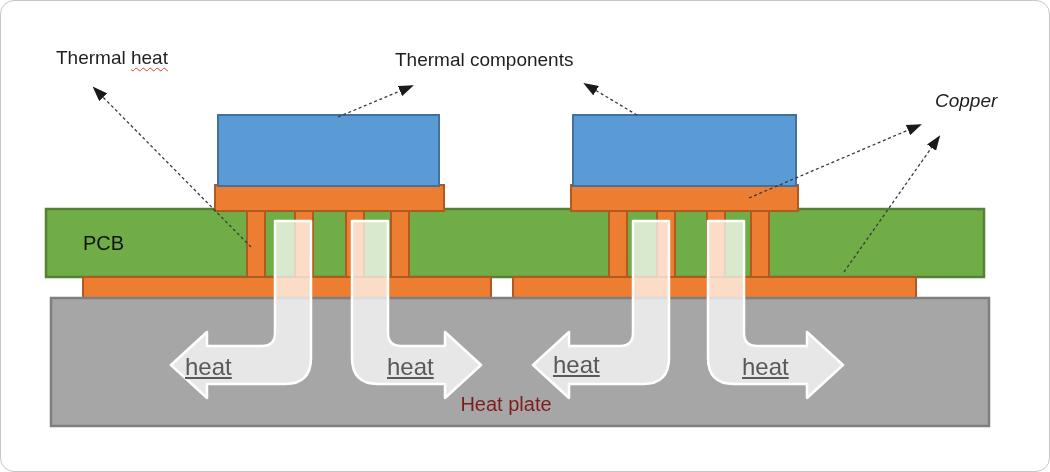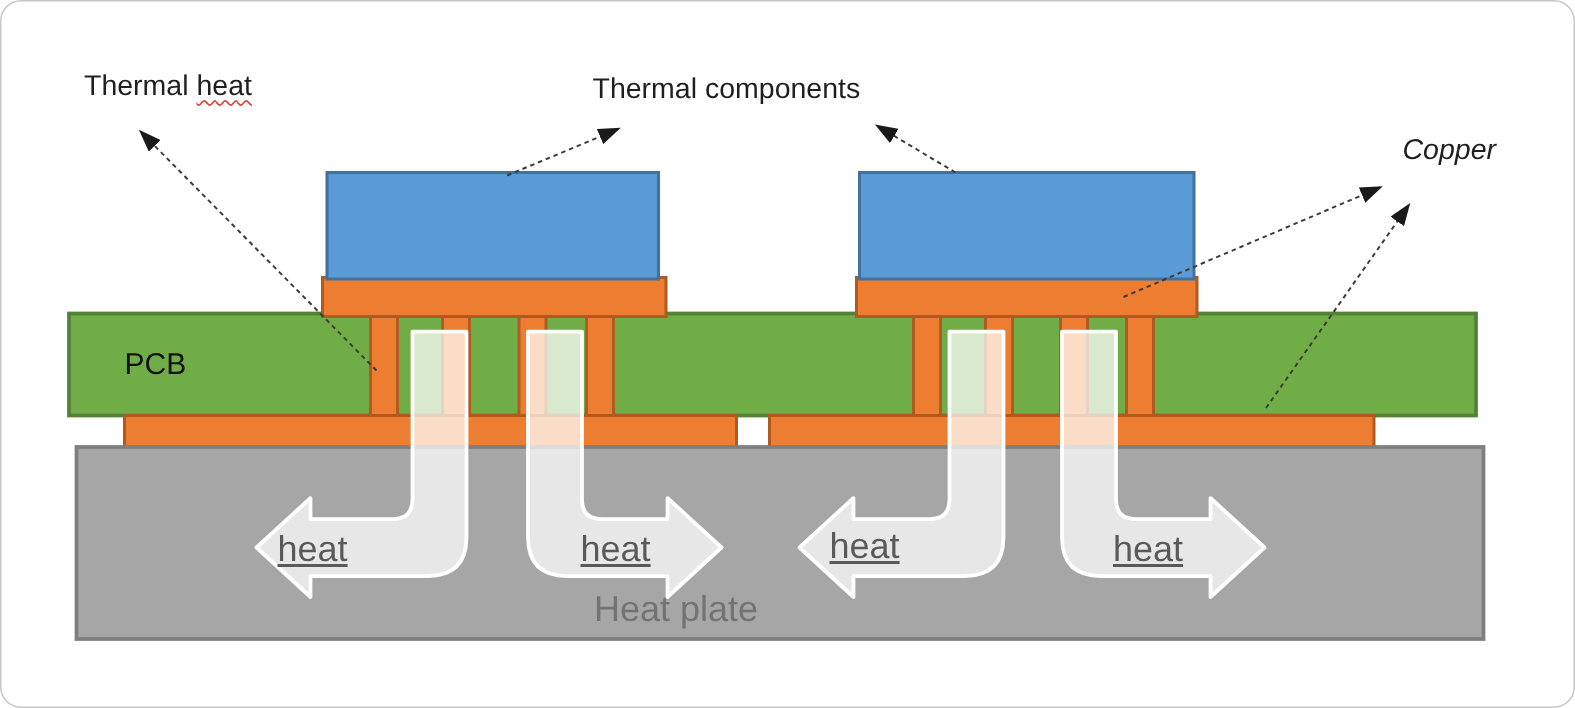--- a/index.html
+++ b/index.html
@@ -5,21 +5,21 @@
   html,body{margin:0;padding:0;background:#ffffff;font-family:"Liberation Sans",sans-serif;}
   .canvas{
     position:relative;width:1048px;height:470px;background:#ffffff;
     border:1px solid #c6c6c6;border-radius:14px;overflow:hidden;
   }
   .canvas svg{position:absolute;left:0;top:0;}
   .lbl{position:absolute;color:#1f1f1f;font-size:19px;white-space:nowrap;}
   .lbl-pcb{position:absolute;color:#111;font-size:20px;}
   .misspelled{text-decoration:underline wavy #e03c31;text-decoration-thickness:1px;text-underline-offset:3px;}
   .heat-lbl{position:absolute;width:80px;color:#595959;font-size:24px;text-decoration:underline;}
-  .heatplate-lbl{position:absolute;left:395px;top:392px;width:220px;text-align:left;color:#737373;font-size:24px;}
+  .heatplate-lbl{position:absolute;left:395px;top:392px;width:220px;text-align:center;color:#7f1d1d;font-size:20px;}
 </style>
 </head>
 <body>
 
 <div class="canvas">
 
   <svg width="1048" height="470" viewBox="0 0 1048 470">
     <defs>
       <marker id="ah" markerUnits="userSpaceOnUse" markerWidth="15" markerHeight="11" refX="13" refY="5.5" orient="auto">
         <path d="M0,0 L15,5.5 L0,11 Z" fill="#1a1a1a"></path>

